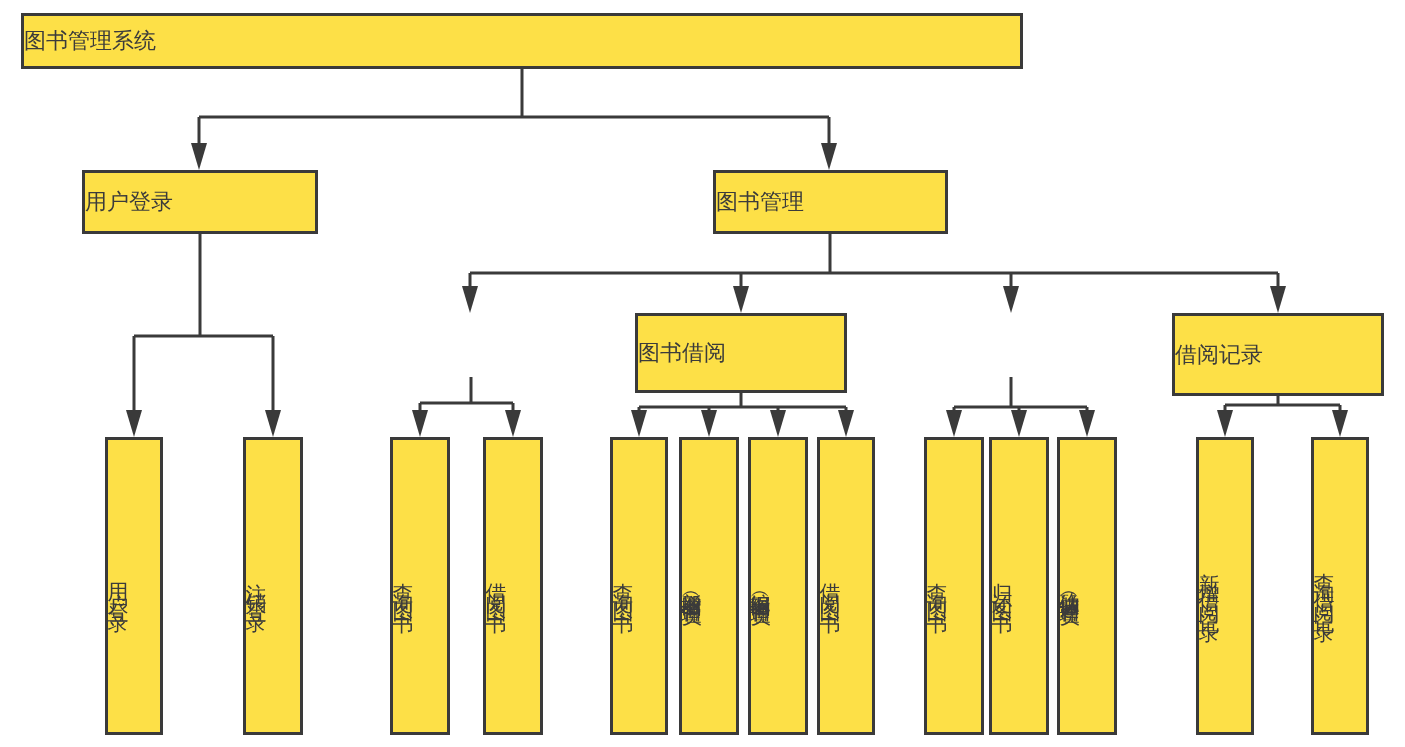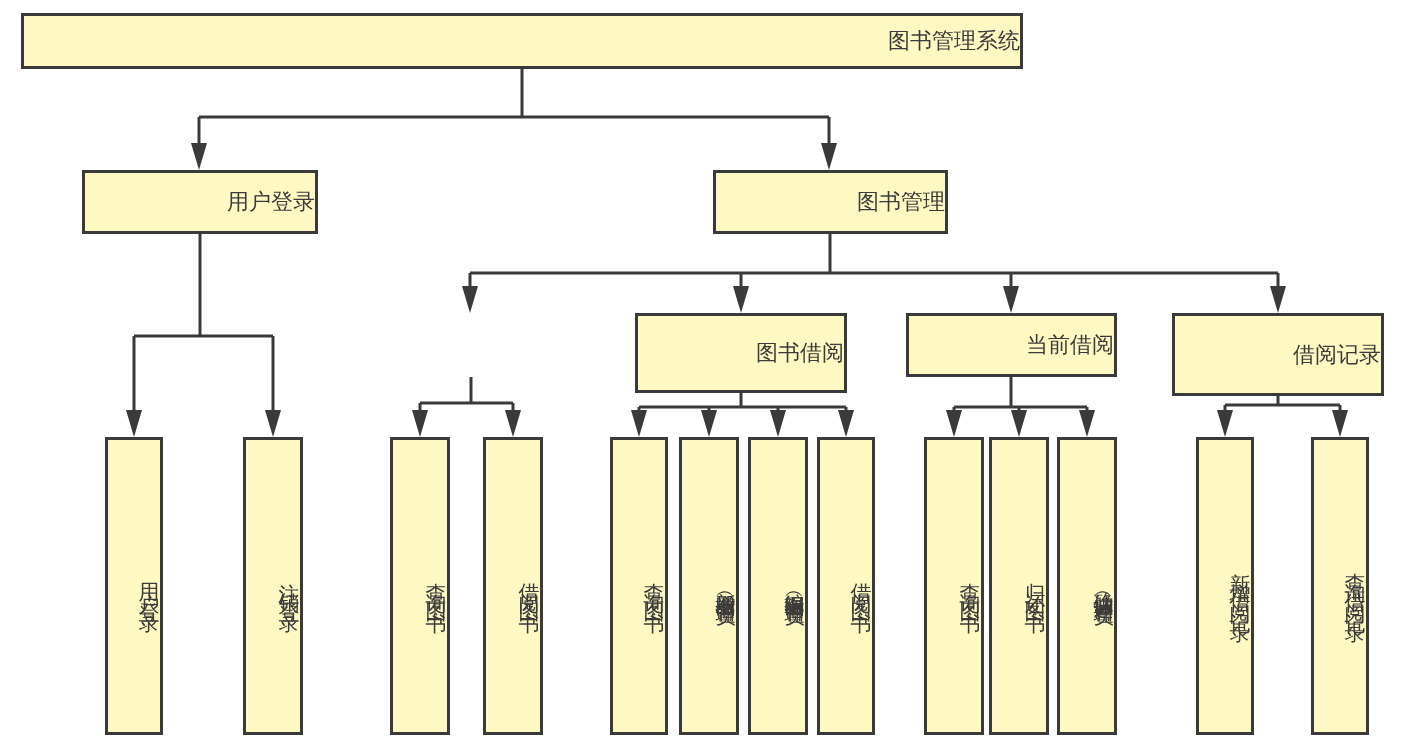--- a/index.html
+++ b/index.html
@@ -3,23 +3,23 @@
 <meta charset="utf-8">
 <style>
   html,body{margin:0;padding:0;background:#ffffff;}
   #stage{
     position:relative;width:1405px;height:747px;background:#ffffff;
     font-family:"Liberation Sans","DejaVu Sans",sans-serif;
     overflow:hidden;
   }
   .node{
     position:absolute;box-sizing:border-box;
-    border:3px solid #3a3a3a;background:#fef9c3;
-    display:flex;align-items:center;justify-content:flex-end;
-    color:#3b3b3b;font-size:22px;padding-left:33px;
+    border:3px solid #3a3a3a;background:#fde047;
+    display:flex;align-items:center;justify-content:flex-start;
+    color:#3b3b3b;font-size:22px;
   }
   .leaf{top:437px;height:298px;}
   .leaf .vlabel{
     writing-mode:vertical-rl;text-orientation:mixed;
     letter-spacing:10px;font-size:21px;line-height:1;color:#3b3b3b;
   }
   .leaf.tight .vlabel{letter-spacing:2px;font-size:20px;}
   #connectors{position:absolute;left:0;top:0;width:1405px;height:747px;}
   #connectors path{stroke:#3a3a3a;stroke-width:3;fill:none;}
   #connectors polygon{fill:#3a3a3a;stroke:none;}
@@ -77,23 +77,20 @@
   <div class="node" style="left:82px;top:170px;width:236px;height:64px;">
     <span>用户登录</span>
   </div>
   <div class="node" style="left:713px;top:170px;width:235px;height:64px;">
     <span>图书管理</span>
   </div>
 
   <div class="node" style="left:635px;top:313px;width:212px;height:80px;">
     <span>图书借阅</span>
   </div>
-  <div class="node" style="left:906px;top:313px;width:211px;height:64px;">
-    <span>当前借阅</span>
-  </div>
   <div class="node" style="left:1172px;top:313px;width:212px;height:83px;">
     <span>借阅记录</span>
   </div>
 
   <div class="node leaf" style="left:105px;width:58px;">
     <span class="vlabel">用户登录</span>
   </div>
   <div class="node leaf" style="left:243px;width:60px;">
     <span class="vlabel">注销登录</span>
   </div>

